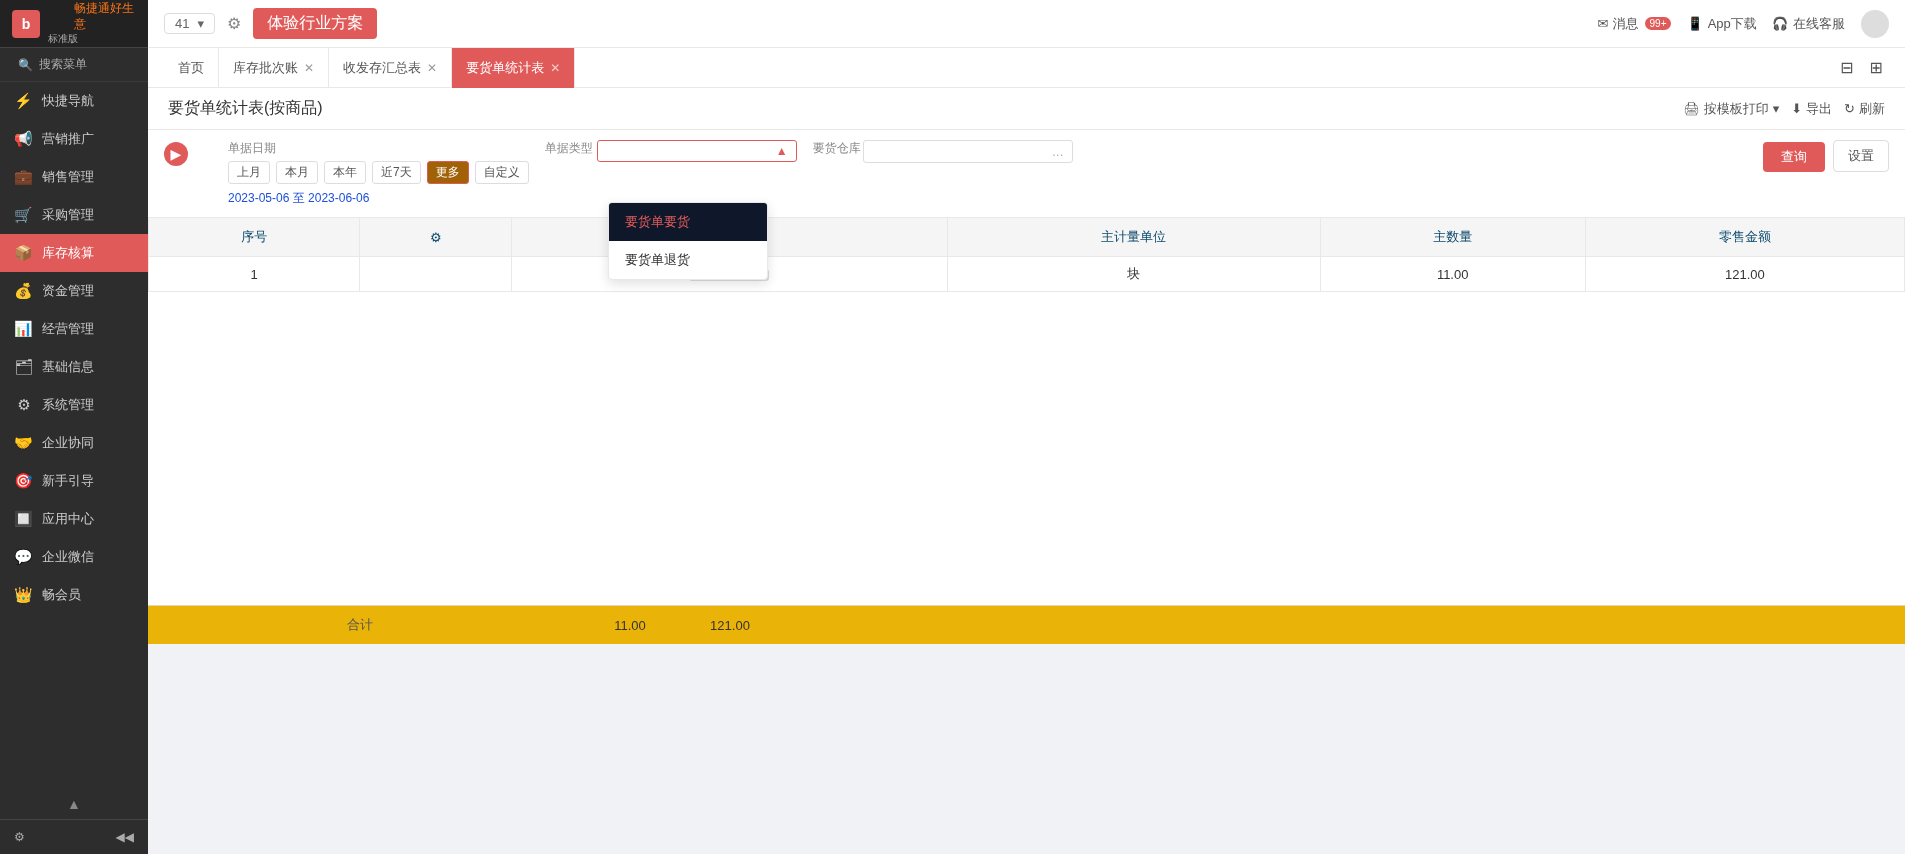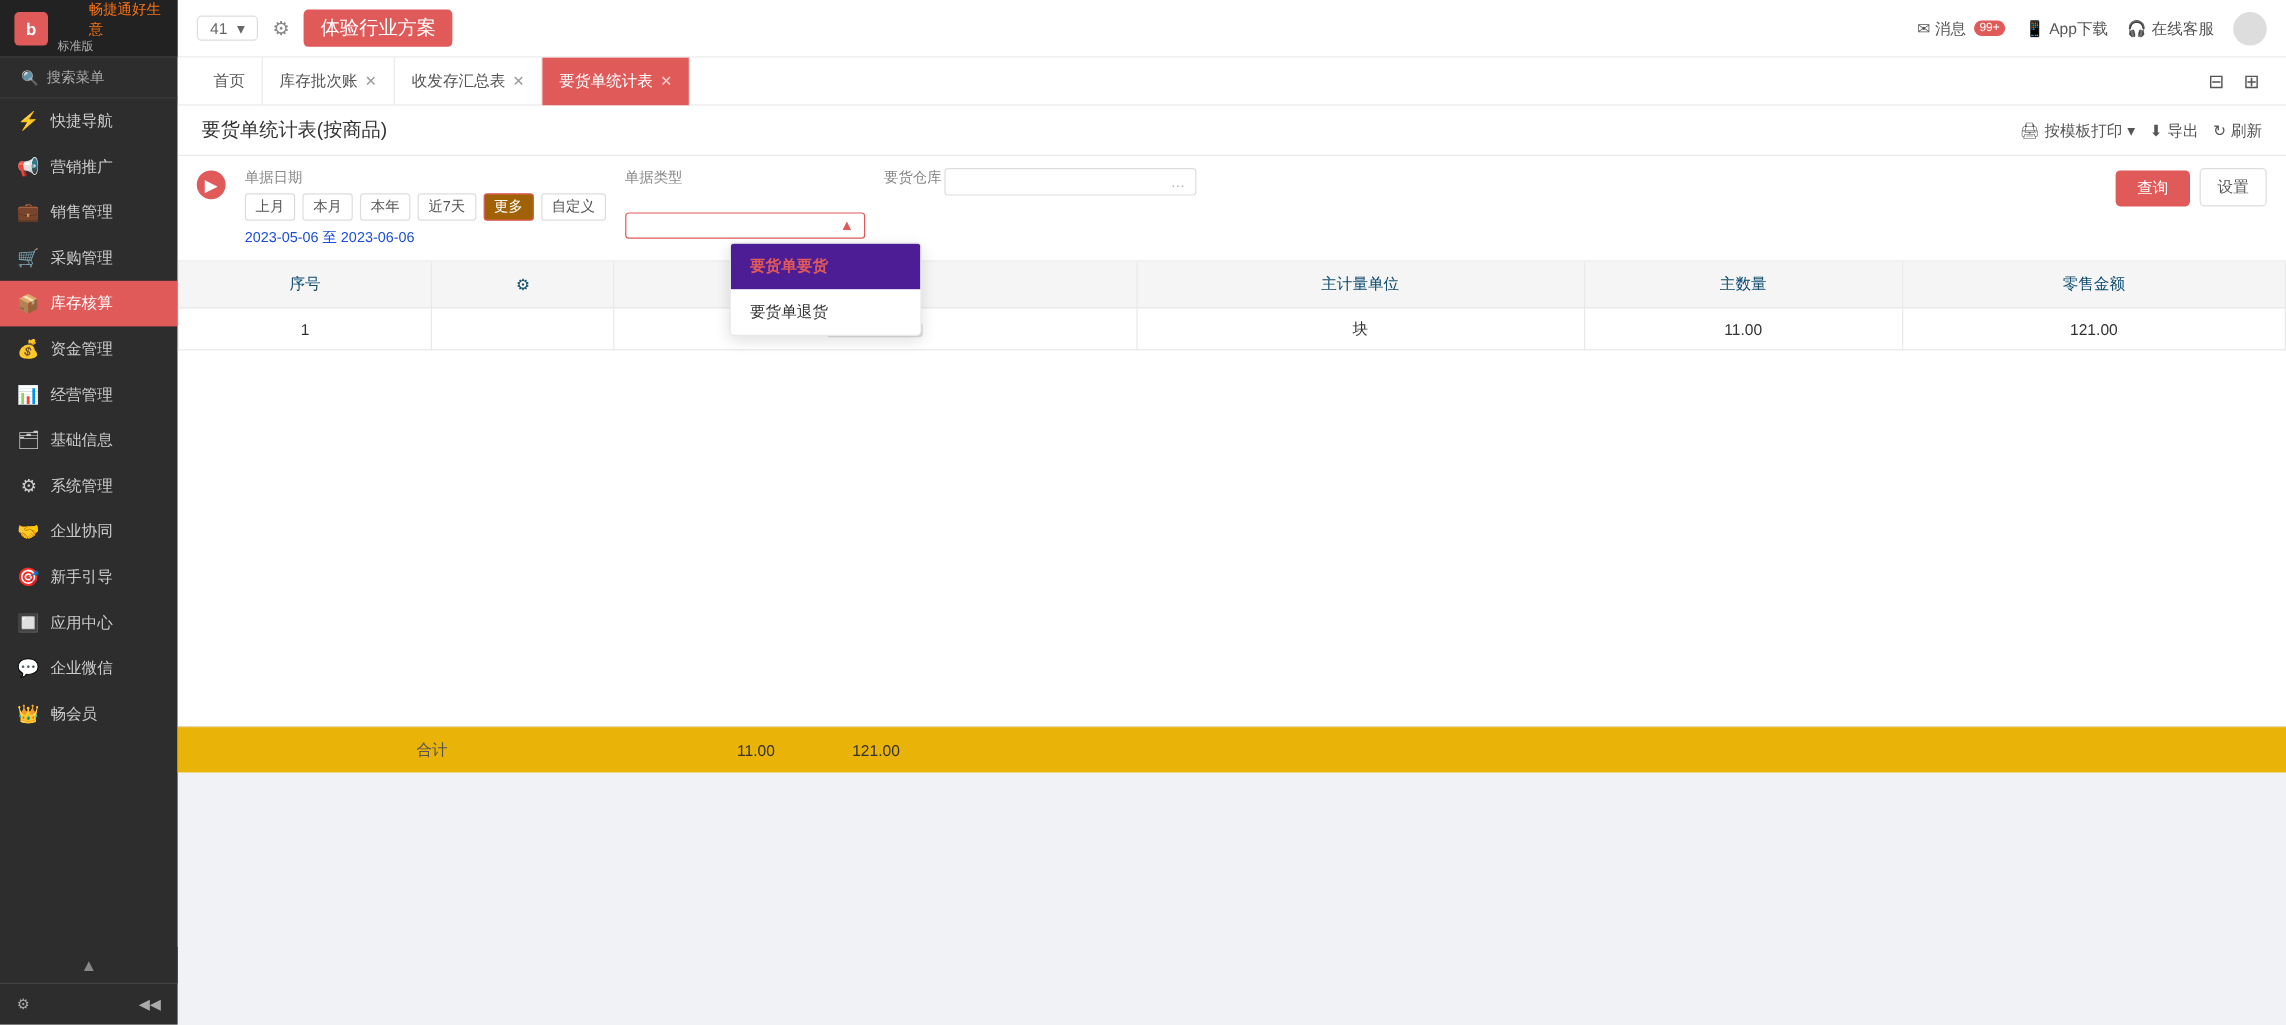--- a/index.html
+++ b/index.html
@@ -194,39 +194,39 @@
       border-radius: 50%;
       display: flex;
       align-items: center;
       justify-content: center;
       cursor: pointer;
       color: #fff;
       font-size: 14px;
       flex-shrink: 0;
       margin-top: 2px;
     }
-    .filter-group { display: flex; flex-direction: column; gap: 4px; }
+    .filter-group { display: flex; flex-direction: column; gap: 4px; margin-left: 24px; }
     .filter-label { font-size: 12px; color: #888; }
     .filter-date-row { display: flex; align-items: center; gap: 6px; flex-wrap: wrap; }
     .filter-btn {
       padding: 2px 8px;
       border: 1px solid #ddd;
       border-radius: 3px;
       cursor: pointer;
       font-size: 12px;
       color: #555;
       background: #fff;
     }
     .filter-btn.more {
       background: #a16207;
       color: #fff;
       border-color: #e05a5a;
     }
     .filter-date-text { font-size: 12px; color: #1d4ed8; margin-top: 2px; }
-    .filter-type-group { display: flex; flex-direction: column; gap: 20px; min-width: 200px; }
+    .filter-type-group { display: flex; flex-direction: row; gap: 4px; min-width: 200px; }
     .filter-type-label { font-size: 12px; color: #888; }
     .filter-select-wrapper {
       display: flex;
       align-items: center;
       border: 1px solid #e05a5a;
       border-radius: 3px;
       padding: 3px 8px;
       min-width: 200px;
       cursor: pointer;
       position: relative;
@@ -279,21 +279,21 @@
       box-shadow: 0 4px 12px rgba(0,0,0,0.12);
       min-width: 160px;
       overflow: hidden;
     }
     .dropdown-item {
       padding: 10px 16px;
       font-size: 13px;
       cursor: pointer;
       color: #333;
     }
-    .dropdown-item.selected { background: #4c1d95; color: #e05a5a; font-weight: bold; }
+    .dropdown-item.selected { background: #0f172a; color: #e05a5a; }
 
     
     .table-area {
       flex: 1;
       overflow: auto;
       background: #fff;
       margin: 0;
     }
     table {
       width: 100%;

